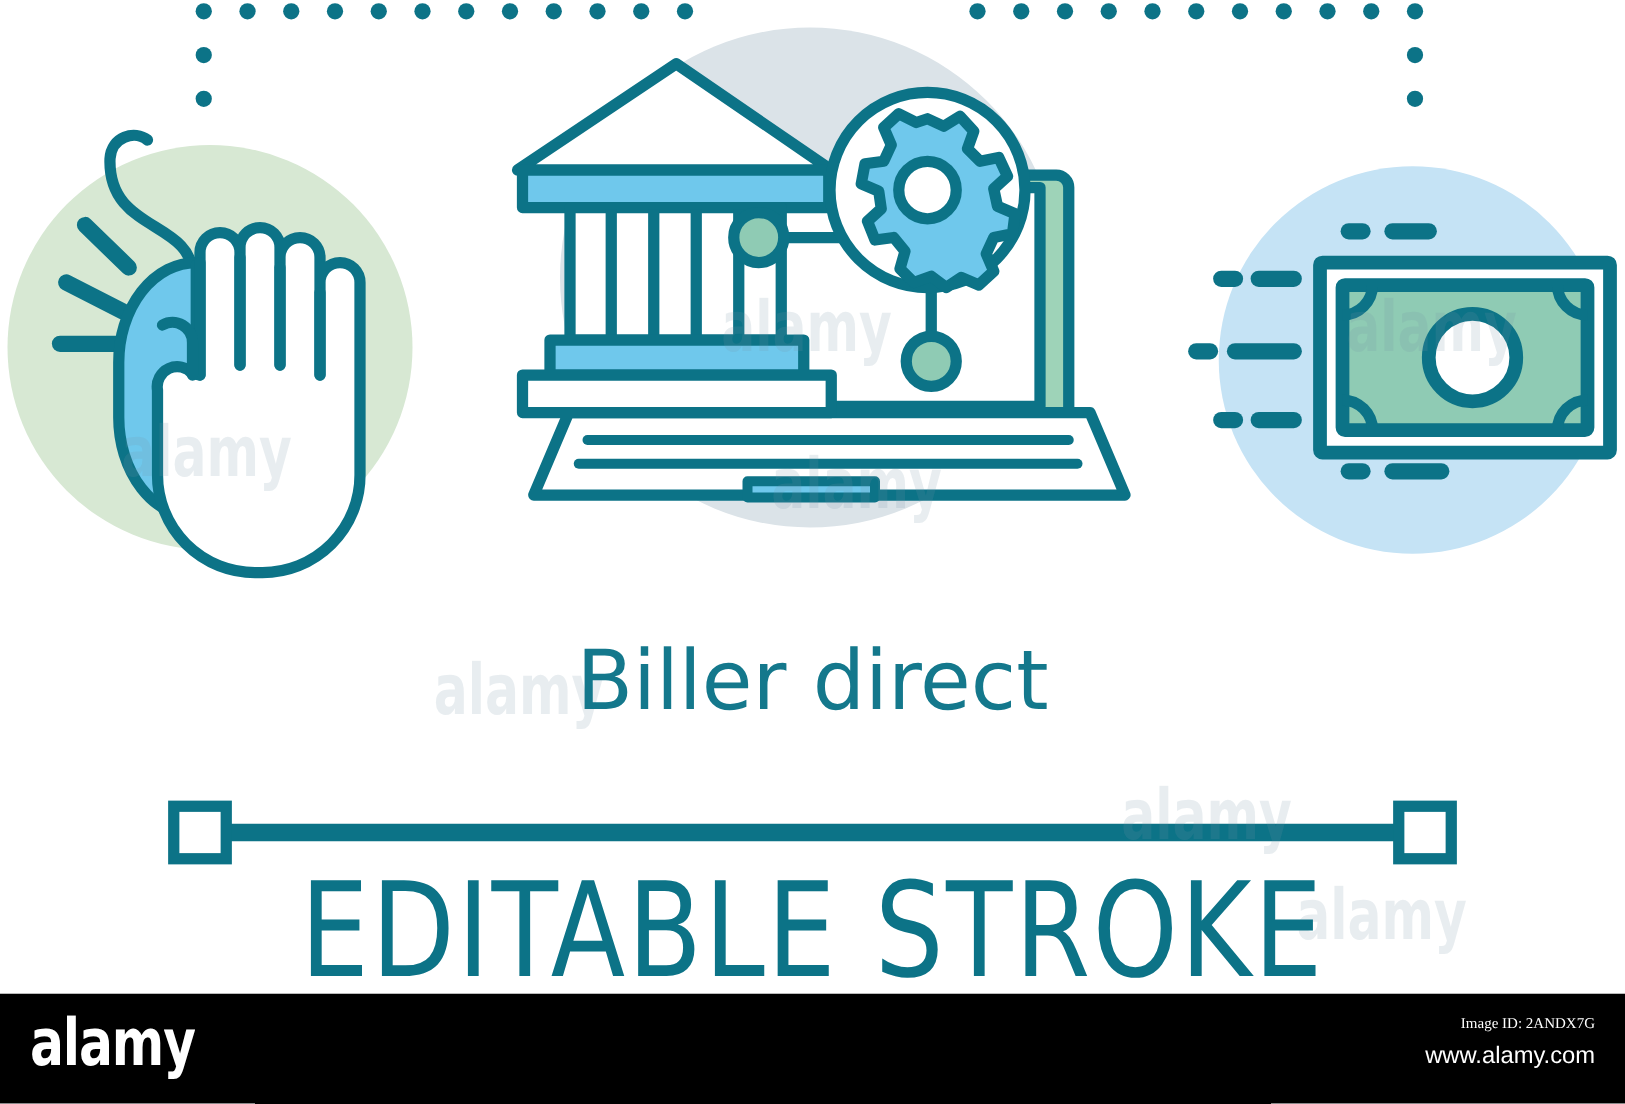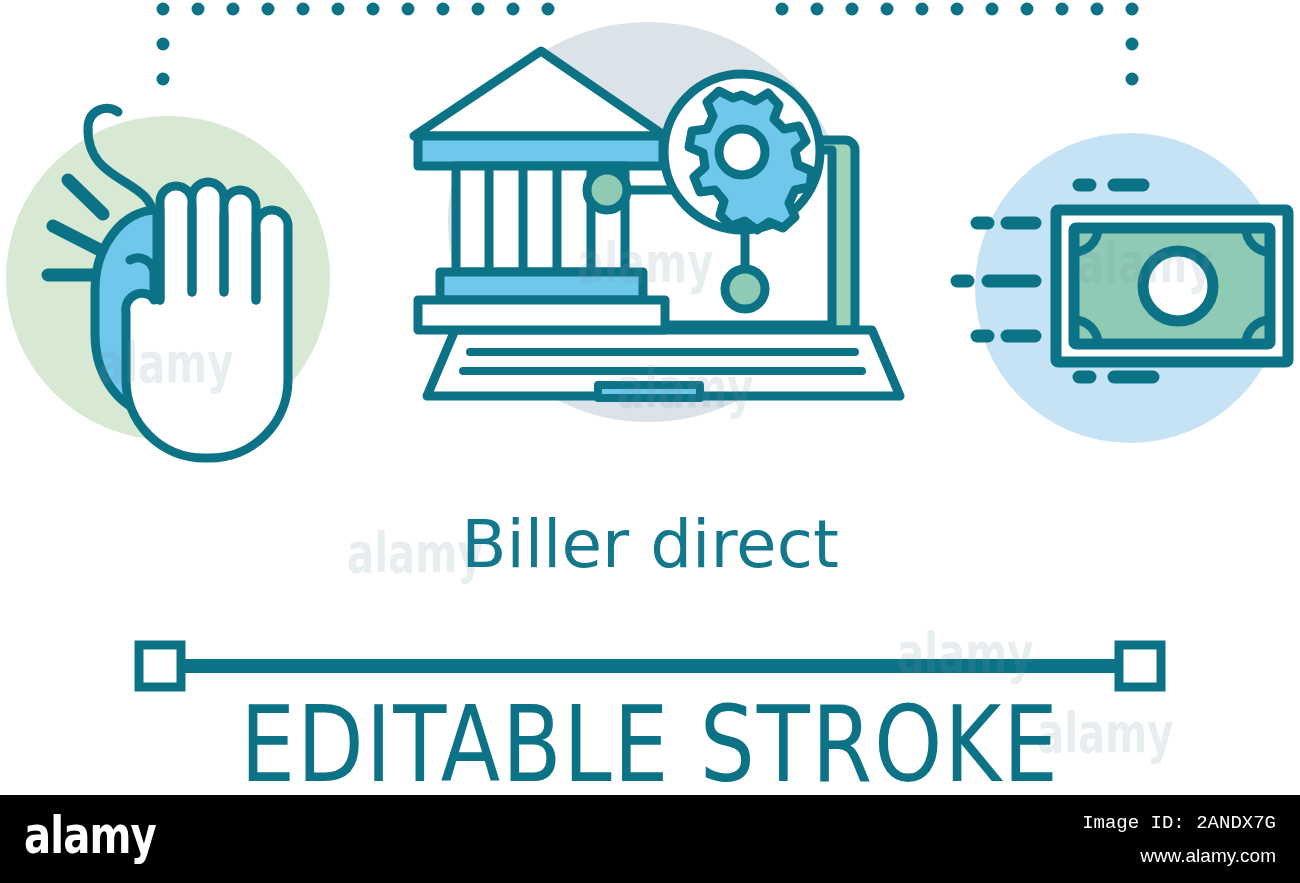--- a/index.html
+++ b/index.html
@@ -85,22 +85,22 @@
     transform: scaleX(0.86);
     transform-origin: 0 0;
   }
   #footer-meta {
     position: absolute;
     right: 24px;
     top: 14px;
     text-align: right;
   }
   #image-id {
-    font-family: Liberation Mono, monospace;
-    font-size: 19px;
+    font-family: Liberation Serif, serif;
+    font-size: 12px;
     font-weight: 400;
     color: #ffffff;
     line-height: 1.5;
     white-space: nowrap;
   }
   #site-url {
     font-family: "Liberation Sans", sans-serif;
     font-size: 19px;
     font-weight: 400;
     color: #ffffff;

